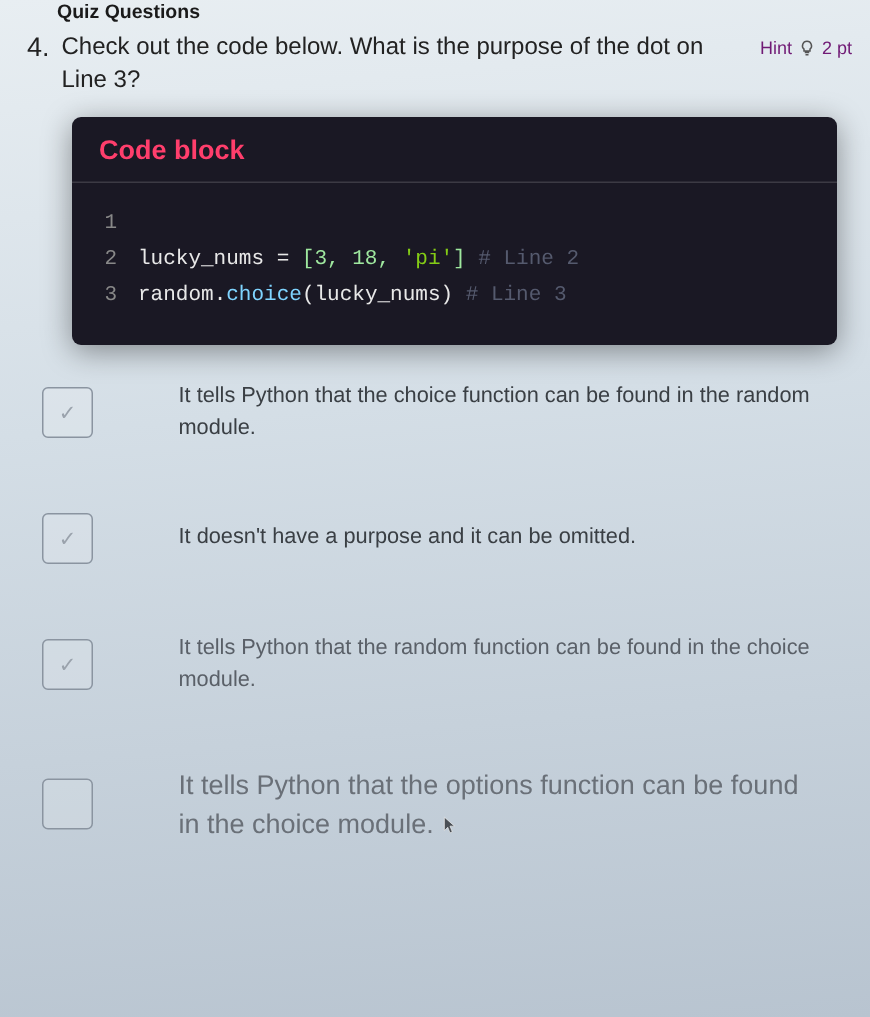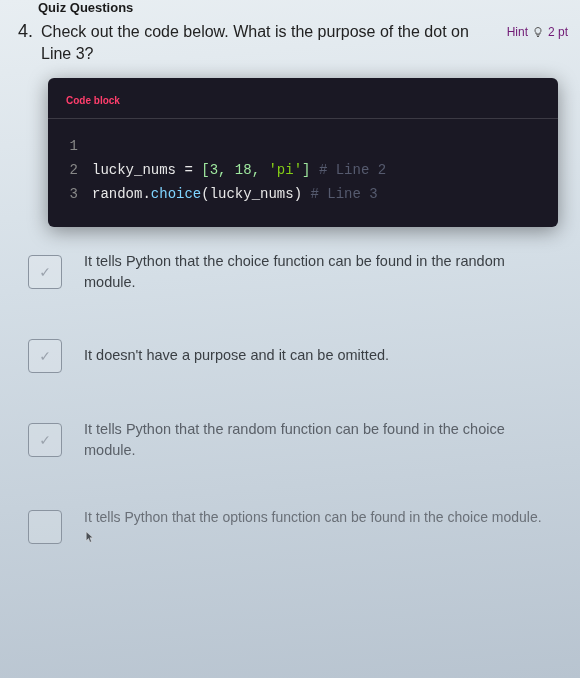--- a/index.html
+++ b/index.html
@@ -60,21 +60,21 @@
     margin: 8px 10px 24px 30px;
     overflow: hidden;
     box-shadow: 0 4px 20px rgba(0,0,0,0.4);
   }
   .code-header {
     padding: 12px 18px 10px;
     border-bottom: 1px solid rgba(255,255,255,0.15);
   }
   .code-title {
     color: #ff3e6c;
-    font-size: 10px;
+    font-size: 18px;
     font-weight: 600;
   }
   .code-body {
     padding: 16px 18px 20px;
     font-family: "Courier New", monospace;
     font-size: 14px;
     line-height: 1.7;
   }
   .code-line { display: flex; gap: 14px; }
   .ln { color: #888; width: 12px; text-align: right; }
@@ -104,24 +104,25 @@
     align-items: center;
     justify-content: center;
     color: #9aa2ac;
     font-size: 14px;
   }
   .opt-text {
     font-size: 14.5px;
     line-height: 1.45;
     color: #3a3f44;
     filter: blur(0.2px);
+    margin-left: 35px;
   }
   .faded .opt-text { color: #5a6068; filter: blur(0.35px); }
   .option.last { margin-bottom: 0; }
-  .option.last .opt-text { color: #6a7078; filter: blur(0.5px); font-size: 14px; }
+  .option.last .opt-text { color: #6a7078; filter: blur(0.5px); font-size: 18px; }
   .cursor {
     display:inline-block; width:12px; height:14px; position:relative; top:2px;
   }
 </style>
 </head>
 <body>
 
 <div class="section-header">Quiz Questions</div>
 
 <div class="question-row">

